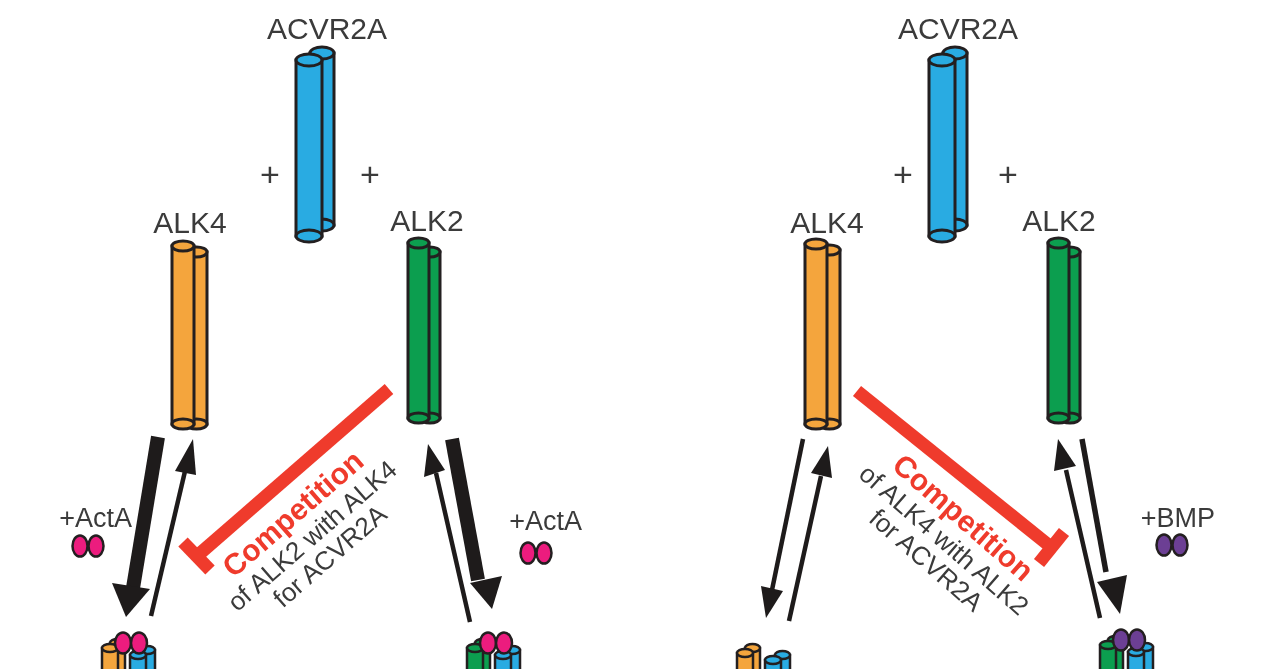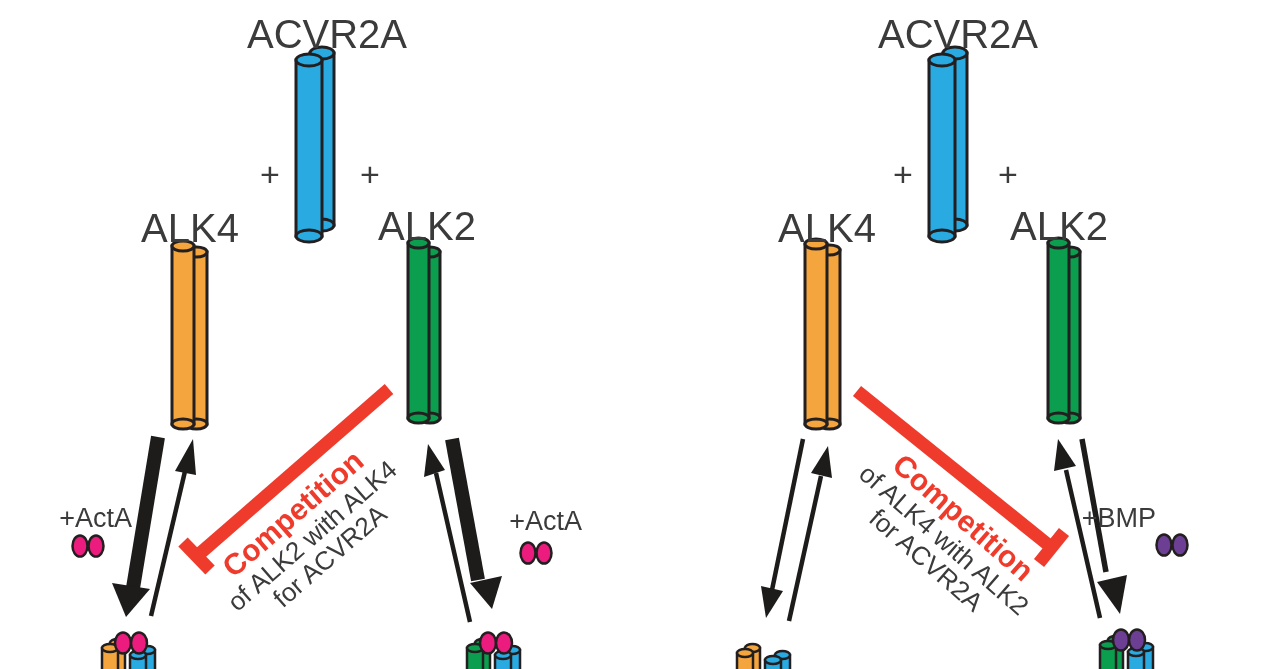--- a/index.html
+++ b/index.html
@@ -4,21 +4,21 @@
 <style>
   html,body{margin:0;padding:0;}
   body{
     width:1280px;height:669px;position:relative;overflow:hidden;
     background:#ffffff;
     font-family:"Liberation Sans", sans-serif;
   }
   .abs{position:absolute;}
   .lbl{
     color:var(--c-text_dark);
-    font-size:40px;
+    font-size:30px;
     text-align:center;
     white-space:nowrap;
   }
   .plus{
     color:var(--c-text_dark);
     font-size:34px;
     text-align:center;
     white-space:nowrap;
   }
   .ligand-lbl{
@@ -246,18 +246,18 @@
   <div class="comp-title">Competition</div>
   <div class="comp-line">of ALK2 with ALK4</div>
   <div class="comp-line">for ACVR2A</div>
 </div>
 
 <div class="abs lbl" style="left:858px;top:12px;width:200px;">ACVR2A</div>
 <div class="abs plus" style="left:883px;top:155px;width:40px;">+</div>
 <div class="abs plus" style="left:988px;top:155px;width:40px;">+</div>
 <div class="abs lbl" style="left:777px;top:206px;width:100px;">ALK4</div>
 <div class="abs lbl" style="left:1009px;top:204px;width:100px;">ALK2</div>
-<div class="abs ligand-lbl" style="left:1052px;top:503px;width:104px;">+BMP</div>
+<div class="abs ligand-lbl" style="left:1111px;top:503px;width:104px;">+BMP</div>
 <div class="abs comp-block" style="left:815px;top:495px;transform:rotate(41deg);">
   <div class="comp-title">Competition</div>
   <div class="comp-line">of ALK4 with ALK2</div>
   <div class="comp-line">for ACVR2A</div>
 </div>
 
 </body></html>

